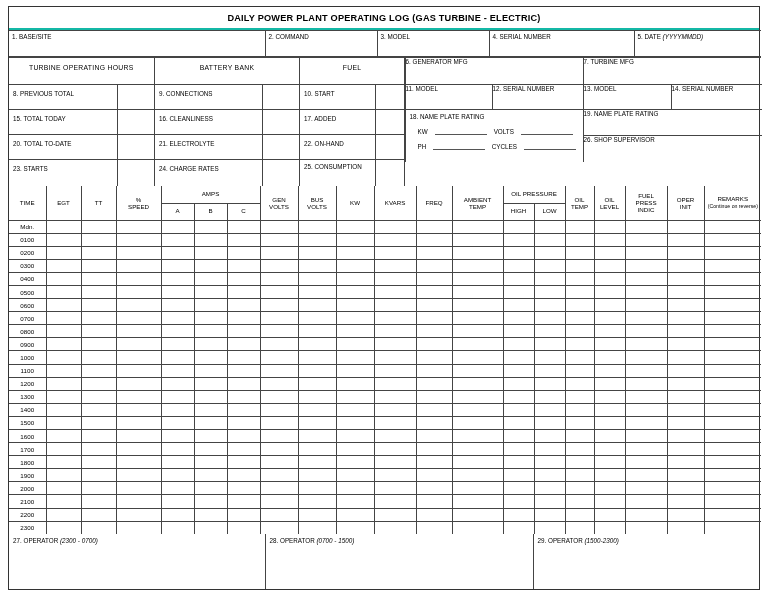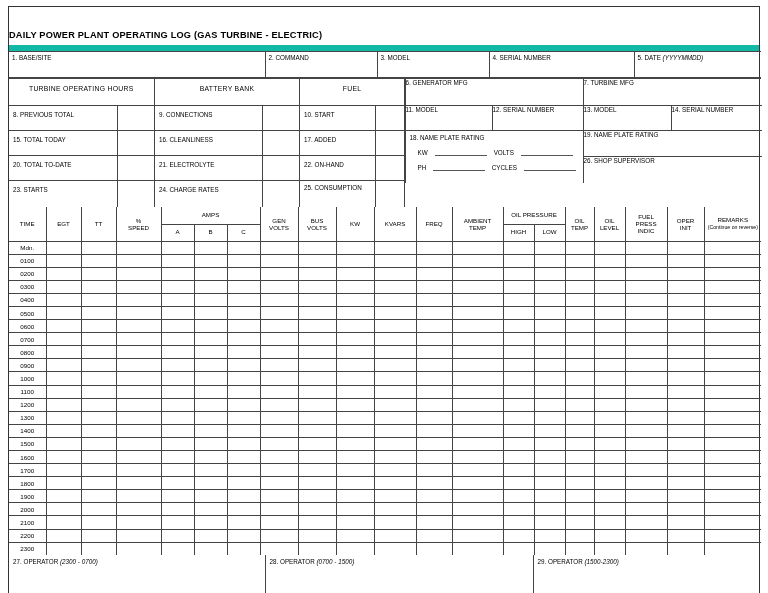--- a/index.html
+++ b/index.html
@@ -29,26 +29,26 @@
     vertical-align: top;
     font-weight: normal;
     font-size: 6.3px;
   }
   .outerbox {
     border: 1.6px solid #333;
     width: 752px;
   }
   
   .title {
+    text-align: center;
     font-weight: bold;
     font-size: 9.2px;
     letter-spacing: 0.2px;
     padding: 6px 0 5px 0;
-    border-bottom: 6px solid #14b8a6;
-    margin-top: 17px;
+    border-bottom: 2px solid #14b8a6;
   }
   
   .fld {
     position: relative;
   }
   .fld .lab {
     display: block;
     padding: 2px 0 0 3px;
     font-size: 6.3px;
     white-space: nowrap;

